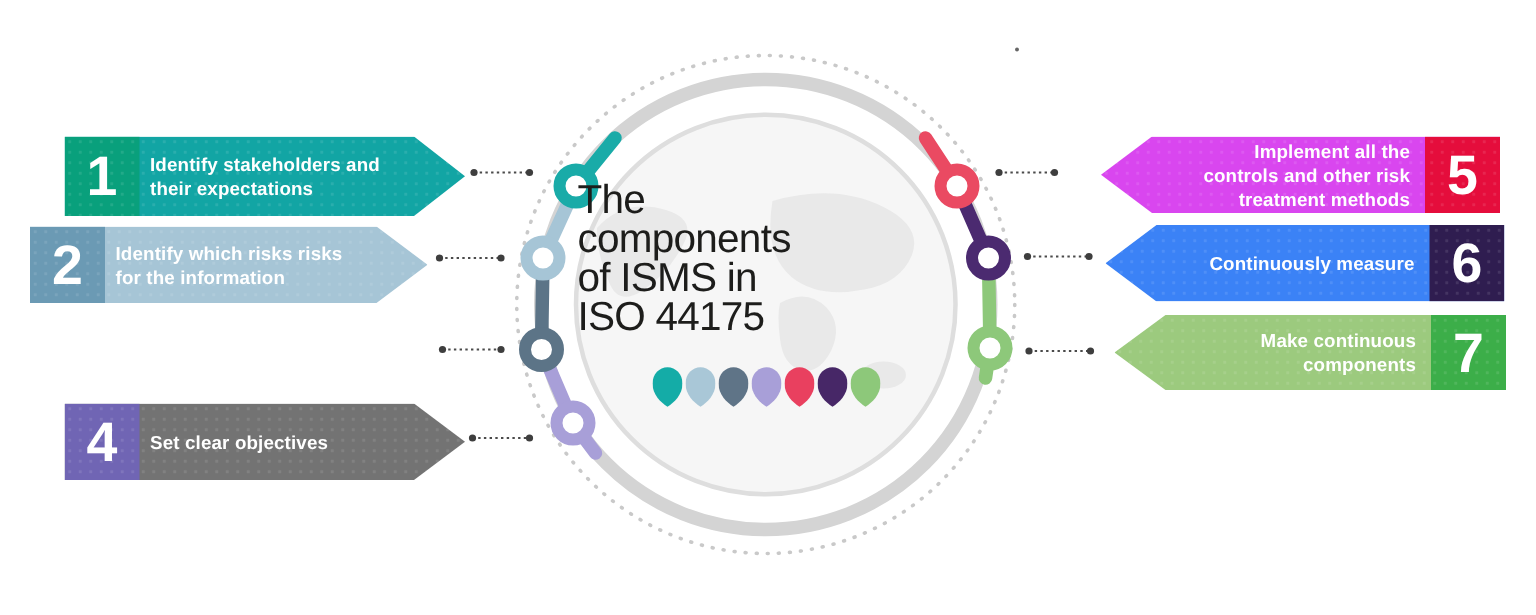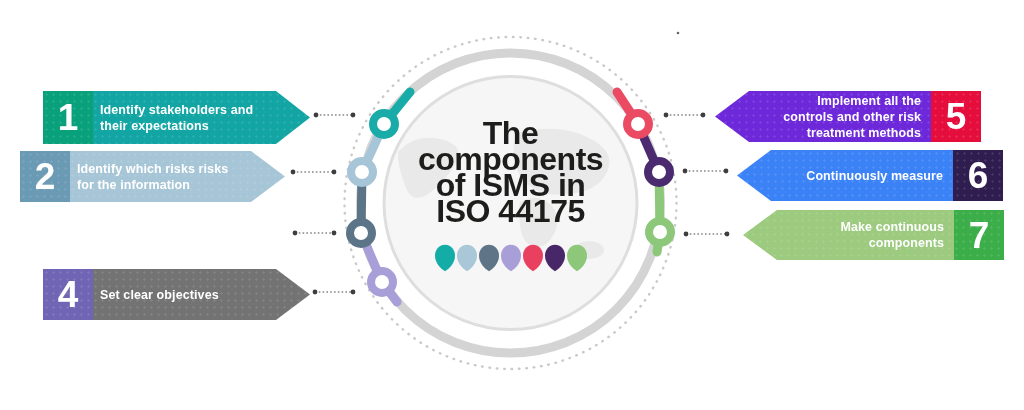--- a/index.html
+++ b/index.html
@@ -23,21 +23,21 @@
   .num{font-size:37px;font-weight:700;line-height:1;position:relative;z-index:2;}
   .label{
     position:relative;z-index:2;font-size:12.5px;font-weight:700;line-height:16px;
     white-space:pre;letter-spacing:0.1px;
   }
   .banner.left  .label{margin-left:57px;padding-right:10px;text-align:left;}
   .banner.right .label{margin-right:60px;margin-left:40px;text-align:right;flex:1;}
   
   .center-title{
     position:absolute;left:385px;top:120px;width:251px;z-index:2;
-    text-align:center;color:#1d1d1b;font-weight:700;font-size:32px;line-height:26px;
+    color:#1d1d1b;font-weight:400;font-size:27px;line-height:26px;
     letter-spacing:-0.5px;
   }
   .center-title span{display:block;}
   .drops{position:absolute;left:385px;top:244px;width:251px;z-index:2;
     display:flex;justify-content:center;align-items:flex-start;gap:2px;}
   .drop{width:20px;height:28px;display:block;}
 </style>
 </head>
 <body>
 
@@ -165,21 +165,21 @@
 
 
   <div class="banner left" style="left: 43px; top: 269px; width: 267px; height: 51px; background: #737373;">
     <div class="tab" style="background: rgb(112, 101, 180);">
       <span class="num">4</span>
     </div>
     <div class="label">Set clear objectives</div>
     <div class="texture"></div>
   </div>
 
-  <div class="banner right" style="left: 715px; top: 91px; width: 266px; height: 51px; background: #6d28d9;">
+  <div class="banner right" style="left: 734px; top: 91px; width: 266px; height: 51px; background: #d946ef;">
     <div class="tab" style="background: rgb(229, 13, 60);">
       <span class="num">5</span>
     </div>
     <div class="label">Implement all the
 controls and other risk
 treatment methods</div>
     <div class="texture"></div>
   </div>
 
   <div class="banner right" style="left: 737px; top: 150px; width: 266px; height: 51px; background: #3b82f6;">

